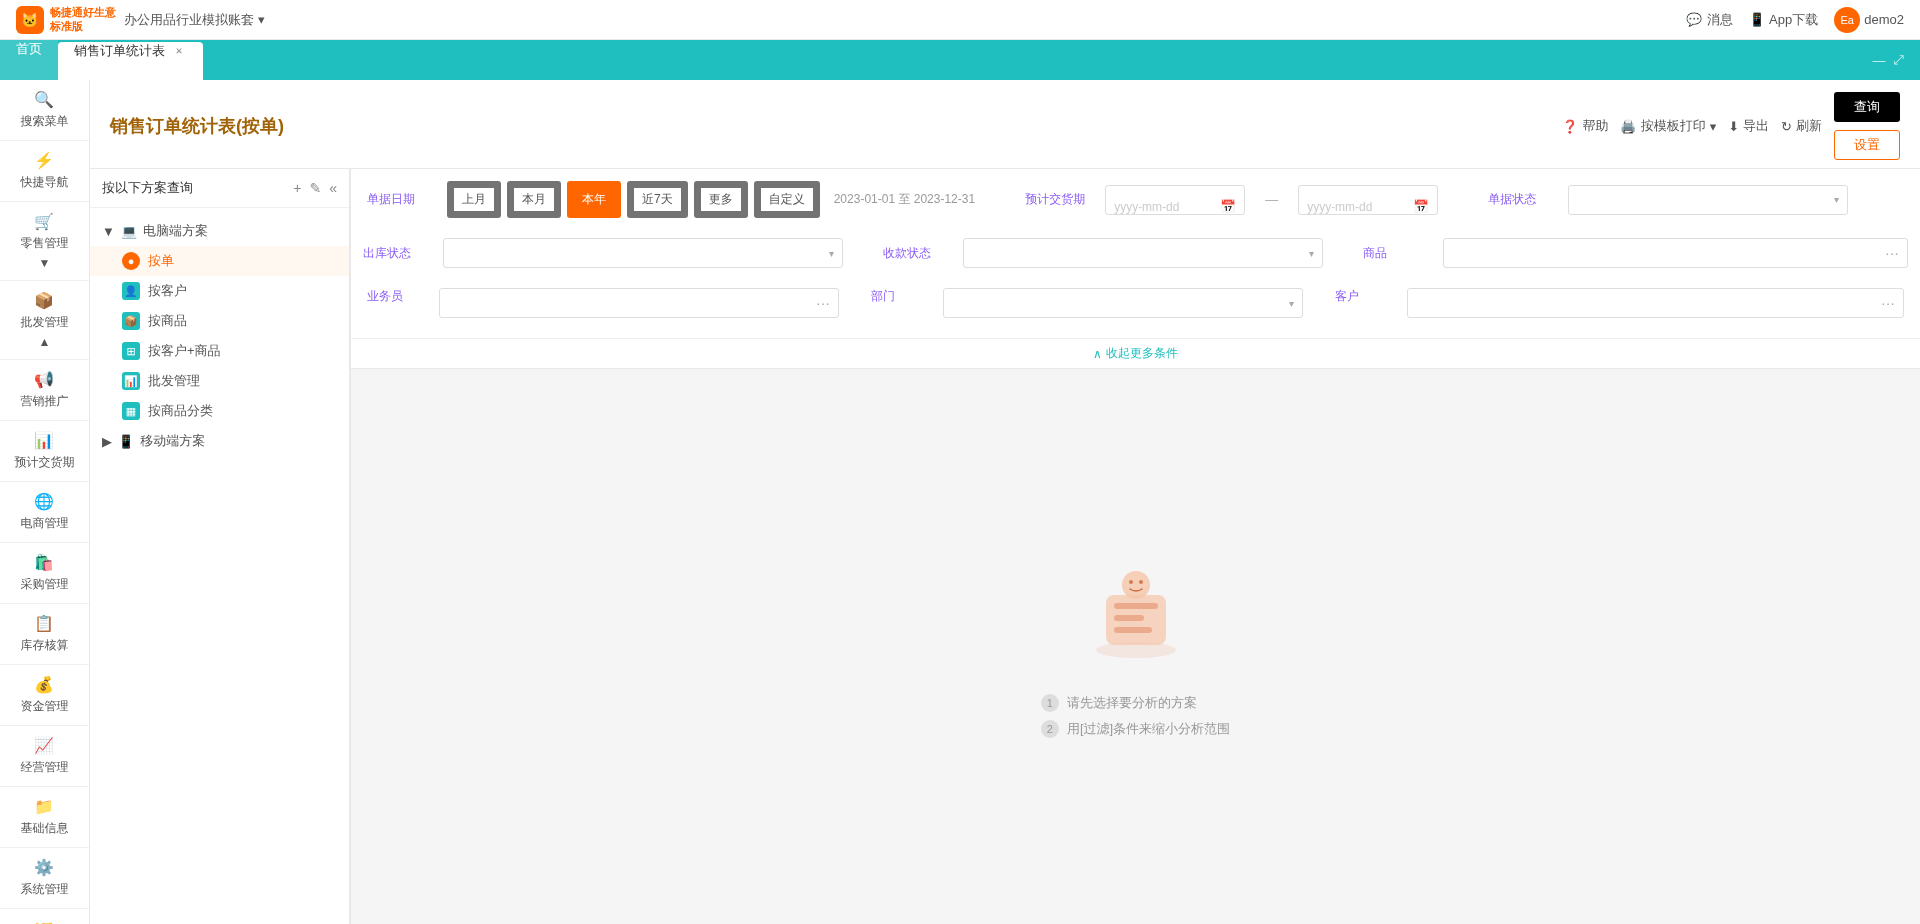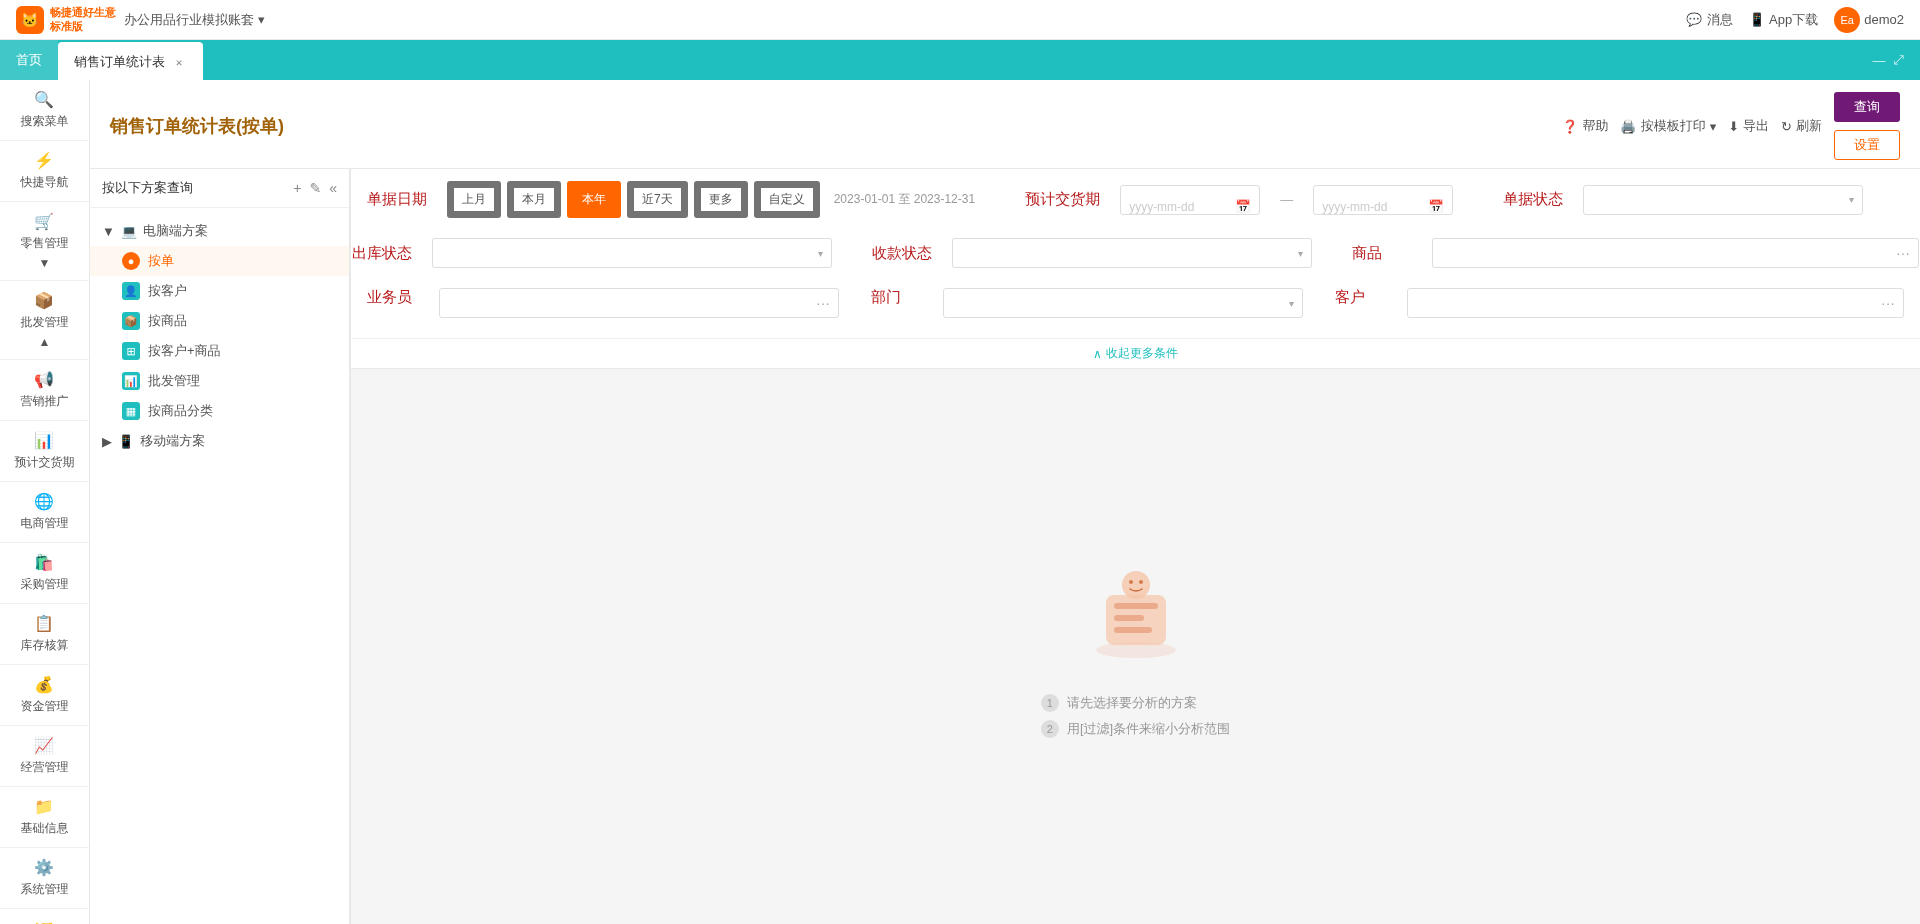--- a/index.html
+++ b/index.html
@@ -11,21 +11,21 @@
     .logo-area { display: flex; align-items: center; gap: 6px; }
     .logo-icon { width: 28px; height: 28px; background: #ff6600; border-radius: 6px; display: flex; align-items: center; justify-content: center; color: #fff; font-size: 14px; font-weight: bold; }
     .logo-text { font-size: 11px; color: #ff6600; font-weight: bold; line-height: 1.2; }
     .top-selector { display: flex; align-items: center; gap: 4px; color: #555; font-size: 13px; cursor: pointer; }
     .top-bar-right { display: flex; align-items: center; gap: 16px; color: #555; font-size: 13px; }
     .top-bar-right-item { display: flex; align-items: center; gap: 4px; cursor: pointer; }
     .avatar { width: 26px; height: 26px; border-radius: 50%; background: #ff6600; display: flex; align-items: center; justify-content: center; color: #fff; font-size: 11px; }
 
     
     .tab-bar { height: 40px; background: #1fbfbf; display: flex; align-items: center; padding: 0 0; flex-shrink: 0; }
-    .tab-item { height: 100%; display: flex; align-items: center; padding: 0 16px; cursor: pointer; color: rgba(255,255,255,0.85); font-size: 13px; gap: 6px; font-family: Liberation Mono, monospace; }
+    .tab-item { height: 100%; display: flex; align-items: flex-start; padding: 0 16px; cursor: pointer; color: rgba(255,255,255,0.85); font-size: 13px; gap: 6px; font-family: Liberation Mono, monospace; }
     .tab-item.home { background: rgba(255,255,255,0.15); color: #fff; }
     .tab-item.active { background: #fff; color: #333; border-radius: 4px 4px 0 0; margin-top: 4px; }
     .tab-close { width: 16px; height: 16px; display: flex; align-items: center; justify-content: center; border-radius: 50%; font-size: 11px; cursor: pointer; color: #888; }
     .tab-bar-actions { margin-left: auto; display: flex; align-items: center; gap: 8px; padding-right: 16px; color: rgba(255,255,255,0.8); }
 
     
     .main-layout { display: flex; flex: 1; overflow: hidden; }
 
     
     .sidebar { width: 90px; background: #fff; border-right: 1px solid #e8e8e8; display: flex; flex-direction: column; overflow-y: auto; flex-shrink: 0; }
@@ -33,25 +33,25 @@
     .sidebar-item-icon { font-size: 16px; }
 
     
     .content-area { flex: 1; display: flex; flex-direction: column; overflow: hidden; }
 
     
     .page-header { padding: 12px 20px 8px; background: #fff; border-bottom: 1px solid #e8e8e8; display: flex; align-items: center; justify-content: space-between; flex-shrink: 0; }
     .page-title { font-size: 18px; font-weight: 600; color: #a16207; }
     .page-actions { display: flex; align-items: center; gap: 12px; font-size: 13px; color: #555; }
     .page-action-item { display: flex; align-items: center; gap: 4px; cursor: pointer; }
-    .btn-query { background: #701a75; color: #fff; border: none; padding: 6px 20px; border-radius: 3px; cursor: pointer; font-size: 13px; font-weight: 500; }
+    .btn-query { background: #000000; color: #fff; border: none; padding: 6px 20px; border-radius: 3px; cursor: pointer; font-size: 13px; font-weight: 500; }
     .btn-settings { background: #fff; color: #ff6600; border: 1px solid #ff6600; padding: 5px 16px; border-radius: 3px; cursor: pointer; font-size: 13px; margin-top: 4px; }
     .filter-row { display: flex; align-items: center; gap: 16px; margin-bottom: 12px; }
     .filter-row:last-child { margin-bottom: 0; }
-    .filter-label { color: #b91c1c; font-size: 15px; white-space: nowrap; min-width: 60px; }
+    .filter-label { color: #8b5cf6; font-size: 12px; white-space: nowrap; min-width: 60px; }
     .filter-date-group { display: flex; align-items: center; gap: 6px; }
     .date-btn { padding: 3px 8px; border: 7px solid #737373; border-radius: 3px; background: #fff; cursor: pointer; font-size: 12px; color: #555; }
     .date-btn.active { background: #ff6600; color: #fff; border-color: #ff6600; }
     .date-range-text { font-size: 12px; color: #999; margin-left: 8px; }
     .filter-select { flex: 1; height: 30px; border: 1px solid #ddd; border-radius: 3px; padding: 0 8px; font-size: 13px; color: #333; background: #fff; display: flex; align-items: center; justify-content: space-between; cursor: pointer; min-width: 180px; }
     .filter-date-input { height: 30px; border: 1px solid #ddd; border-radius: 3px; padding: 8px 8px 0 8px; font-size: 13px; color: #999; background: #fff; min-width: 140px; display: flex; align-items: flex-end; justify-content: space-between; }
     .chevron-down { font-size: 10px; color: #aaa; }
     .more-dots { color: #aaa; font-size: 14px; cursor: pointer; }
     .collapse-btn { color: #1fbfbf; cursor: pointer; font-size: 12px; display: flex; align-items: center; gap: 4px; }
 
@@ -295,21 +295,21 @@
               <span style="color:#ccc; font-size:12px;">yyyy-mm-dd</span>
               <span style="color:#aaa;">📅</span>
             </div>
             <span class="filter-label" style="margin-left:30px;">单据状态</span>
             <div class="filter-select" style="min-width:220px; max-width:280px;">
               <span></span>
               <span class="chevron-down">▾</span>
             </div>
           </div>
 
-          <div class="filter-row" style="padding: 8px 1px 0; display: flex; gap: 20px;">
+          <div class="filter-row" style="padding: 8px 12px 0; display: flex; gap: 20px;">
             <span class="filter-label">出库状态</span>
             <div class="filter-select" style="min-width:320px; max-width:400px;">
               <span></span>
               <span class="chevron-down">▾</span>
             </div>
             <span class="filter-label" style="margin-left:20px;">收款状态</span>
             <div class="filter-select" style="min-width:280px; max-width:360px;">
               <span></span>
               <span class="chevron-down">▾</span>
             </div>

